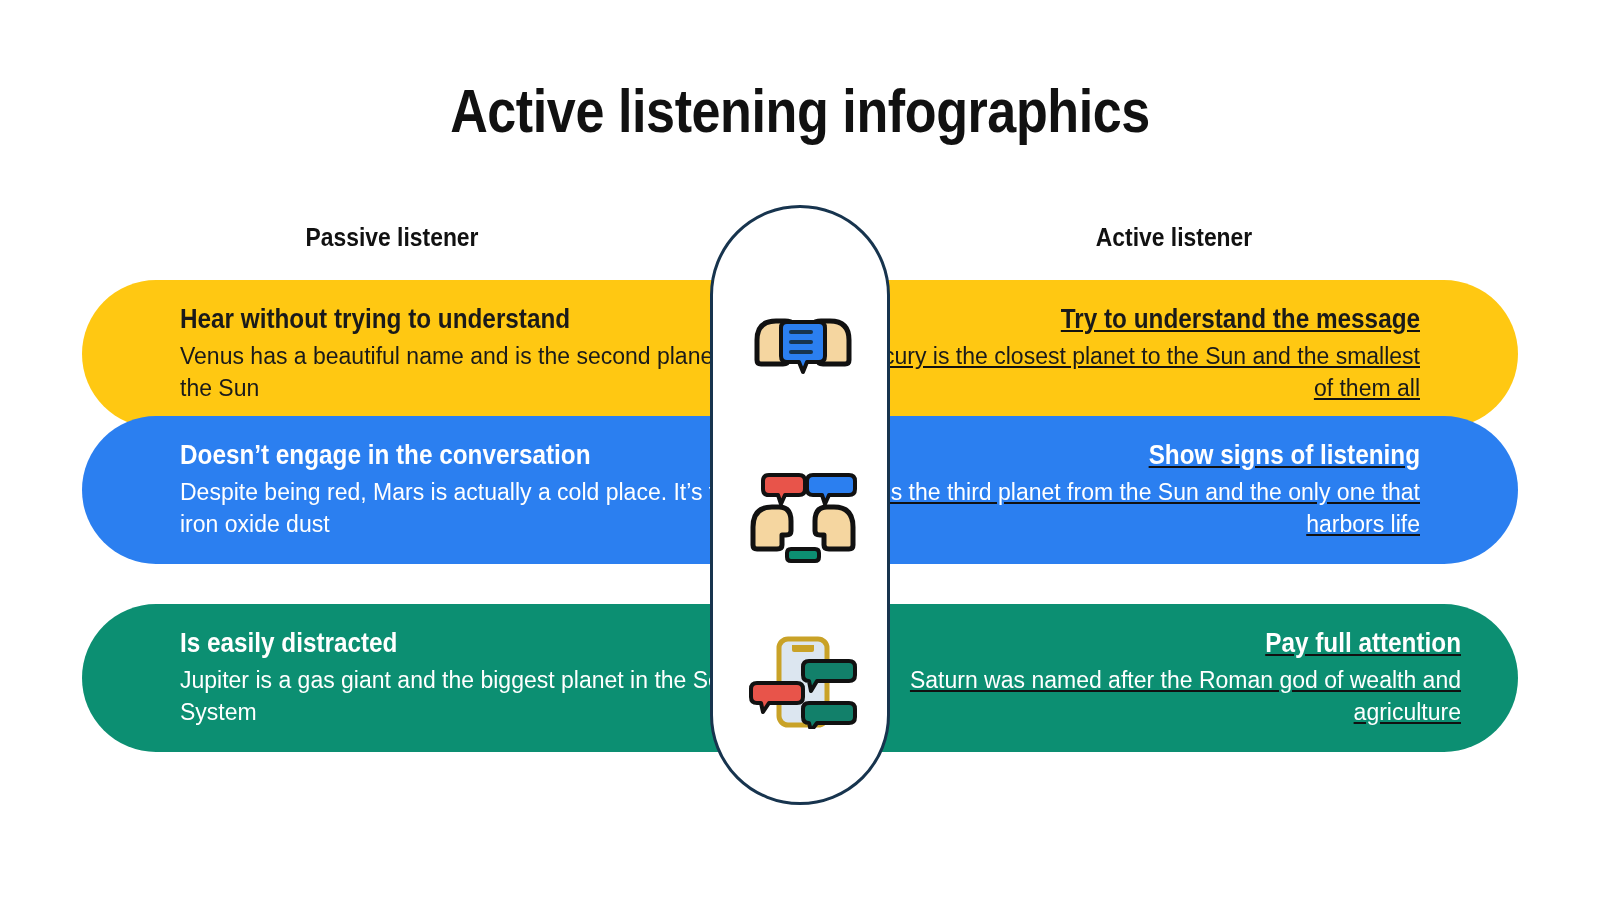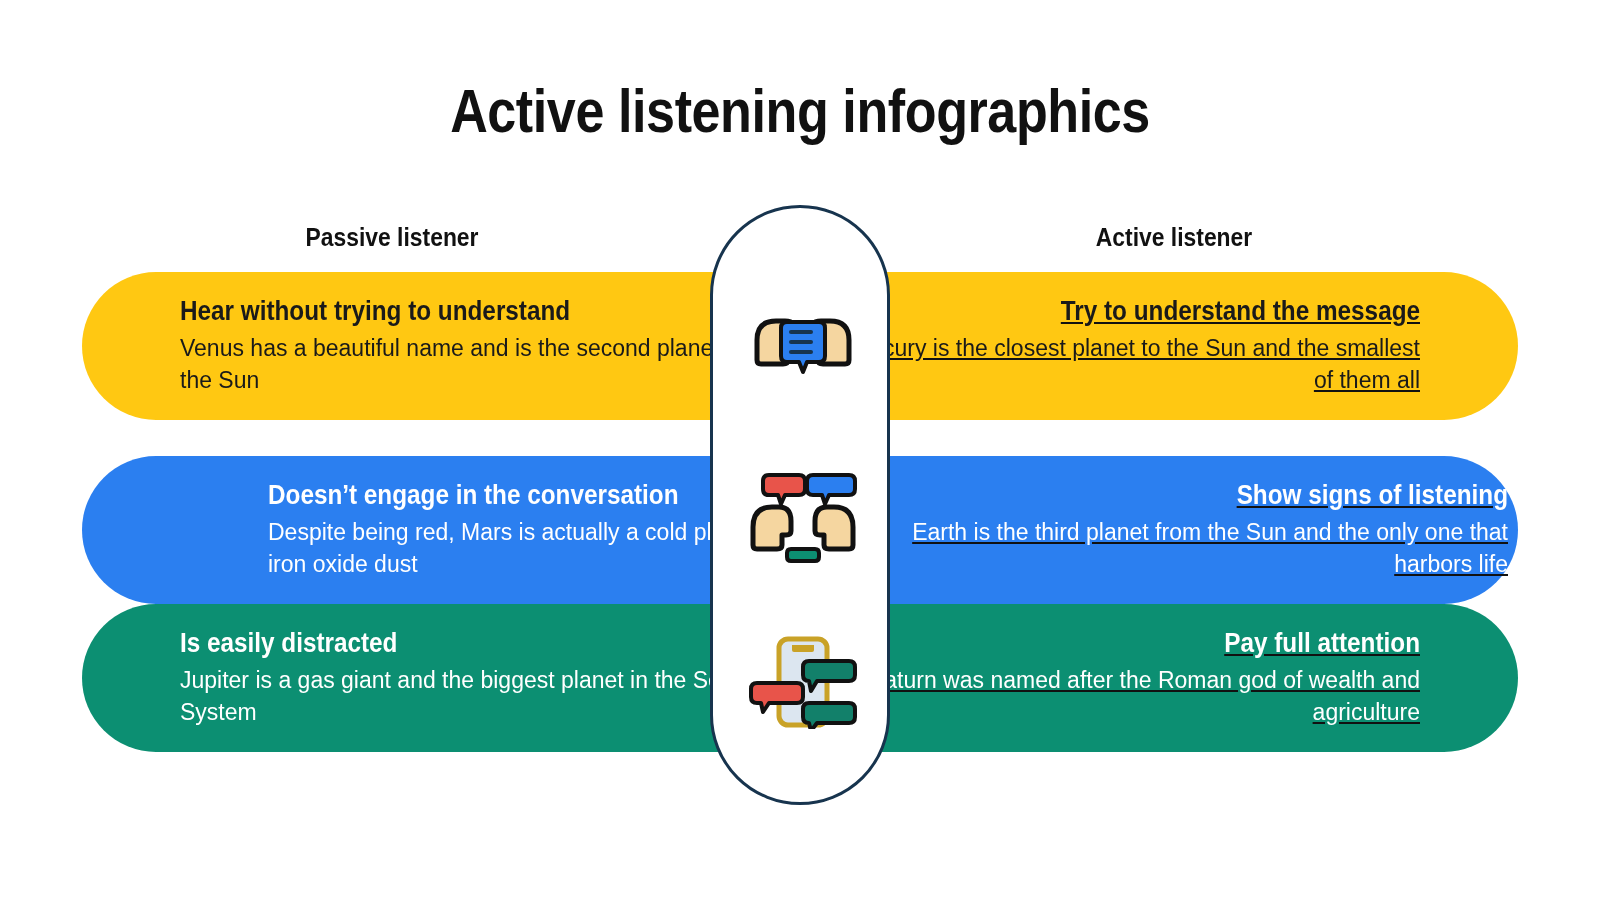--- a/index.html
+++ b/index.html
@@ -57,23 +57,23 @@
   .bar {
     position: absolute;
     left: 82px;
     width: 1436px;
     height: 148px;
     border-radius: 74px;
     display: flex;
     align-items: center;
     box-sizing: border-box;
   }
-  .bar.row0 { top: 272px; background: #FFC812; }
-  .bar.row1 { top: 456px; background: #2B7FF0; justify-content: flex-end; }
-  .bar.row2 { top: 604px; background: #0C8F72; }
+  .bar.row0 { top: 280px; background: #FFC812; }
+  .bar.row1 { top: 416px; background: #2B7FF0; }
+  .bar.row2 { top: 604px; background: #0C8F72; gap: 41px; }
 
   .bar .side {
     box-sizing: border-box;
     width: 620px;
     padding: 0 10px;
   }
   .bar .side.left  { margin-left: 88px;  text-align: left; }
   .bar .side.right { margin-left: 20px;  text-align: right; text-decoration: underline; }
 
   .item-title {

